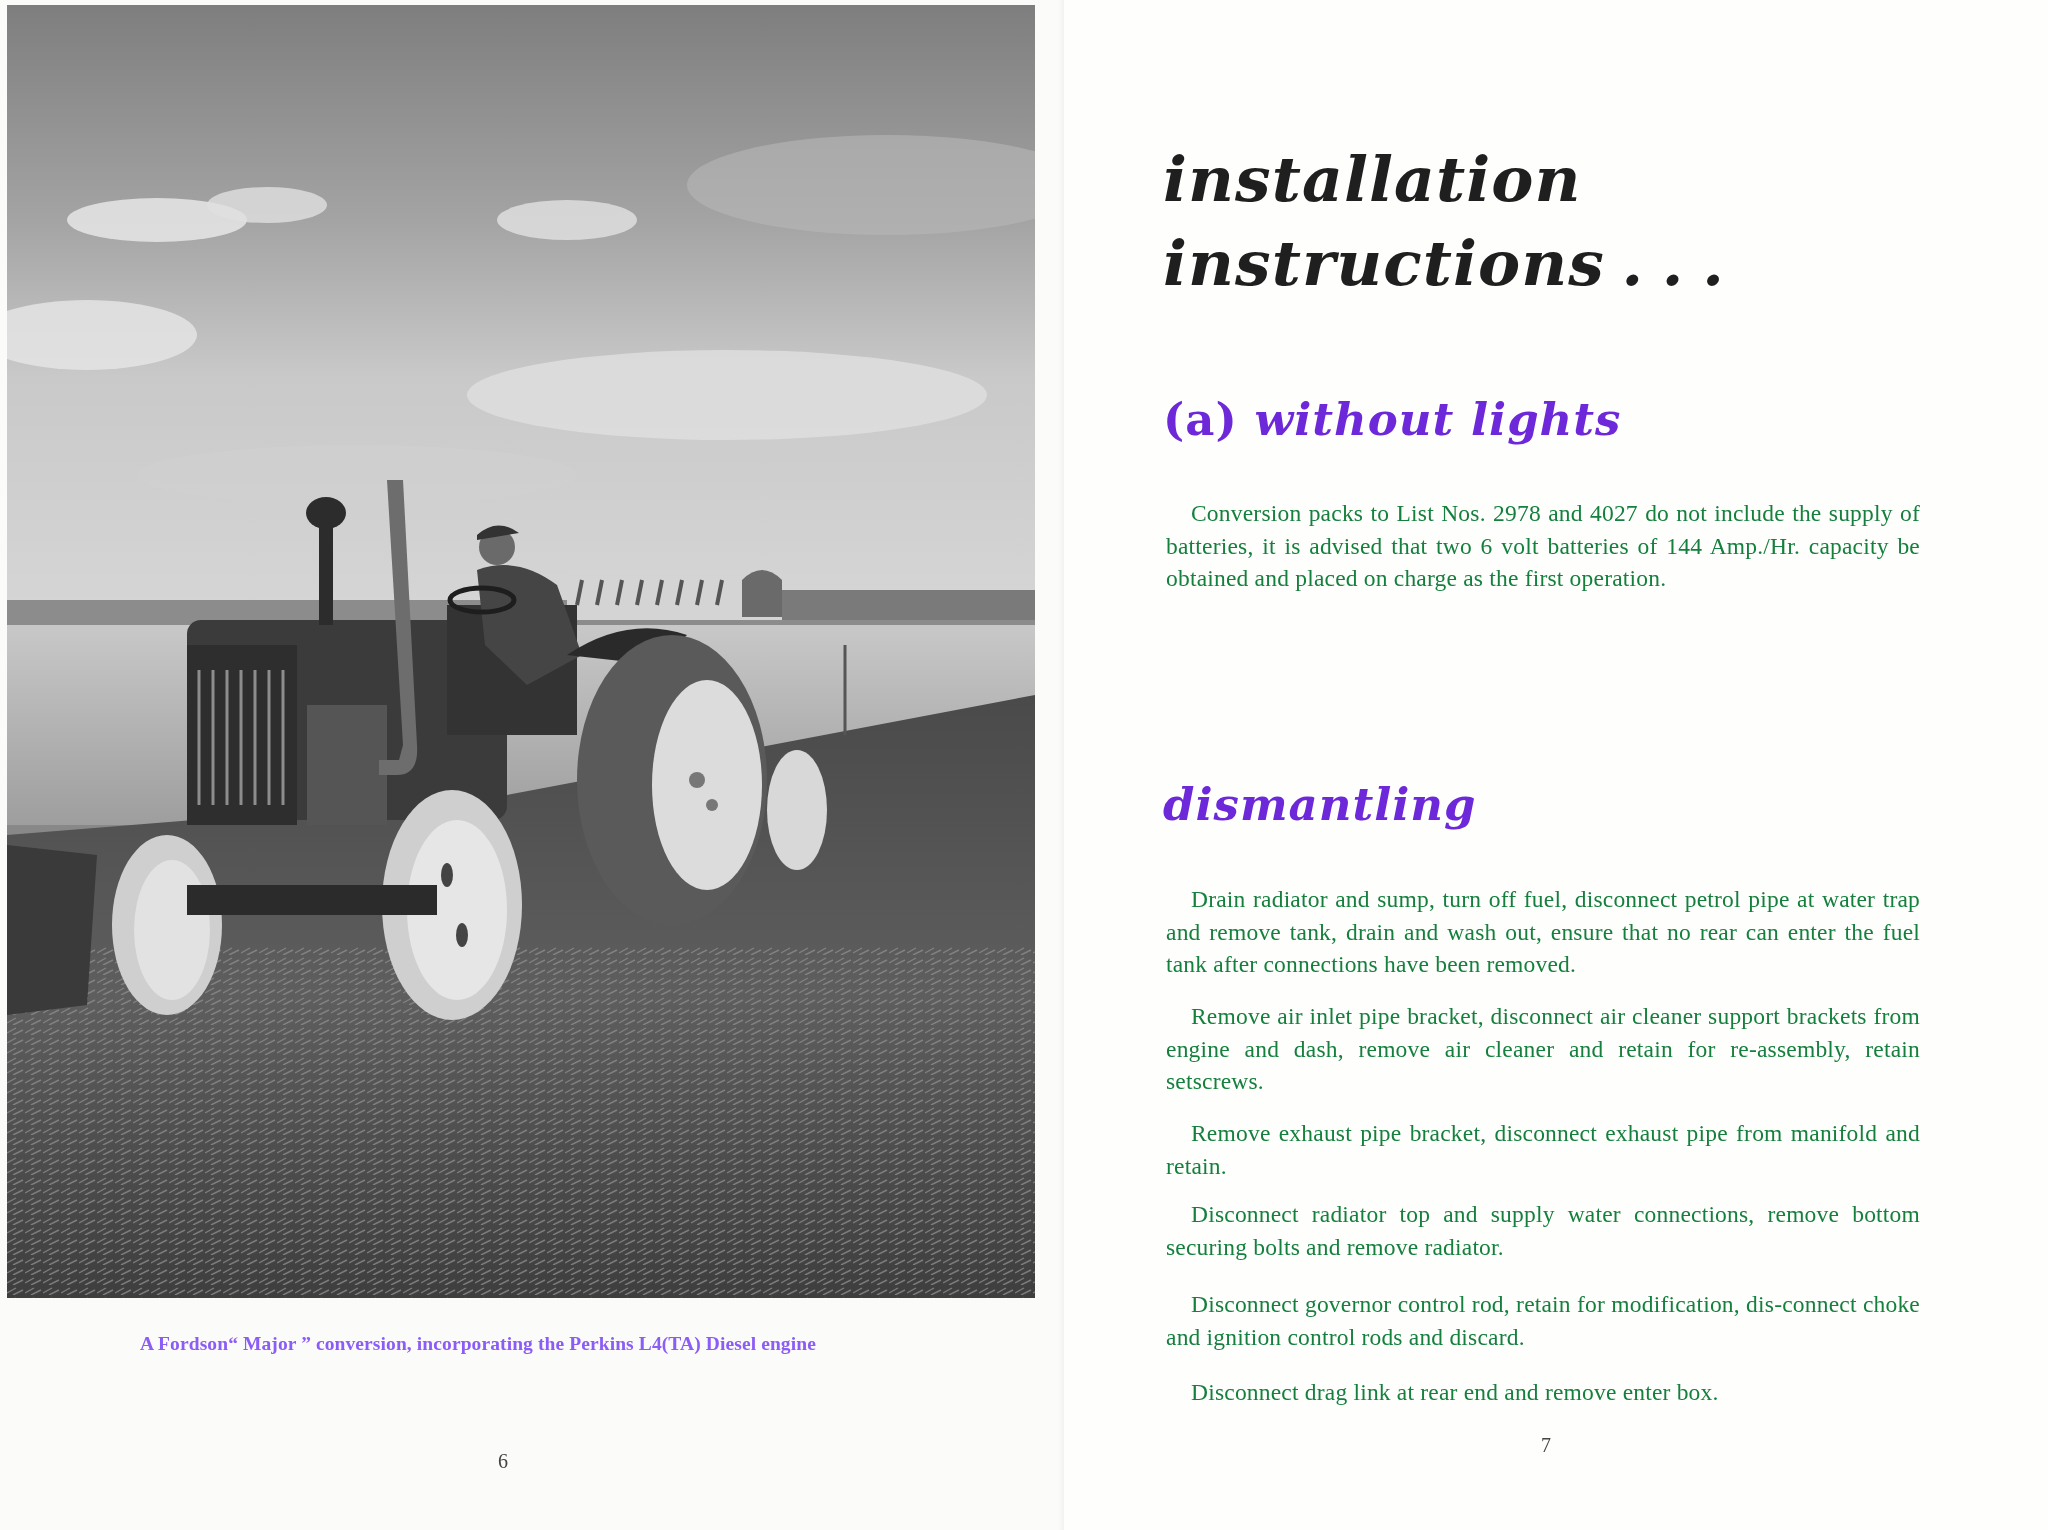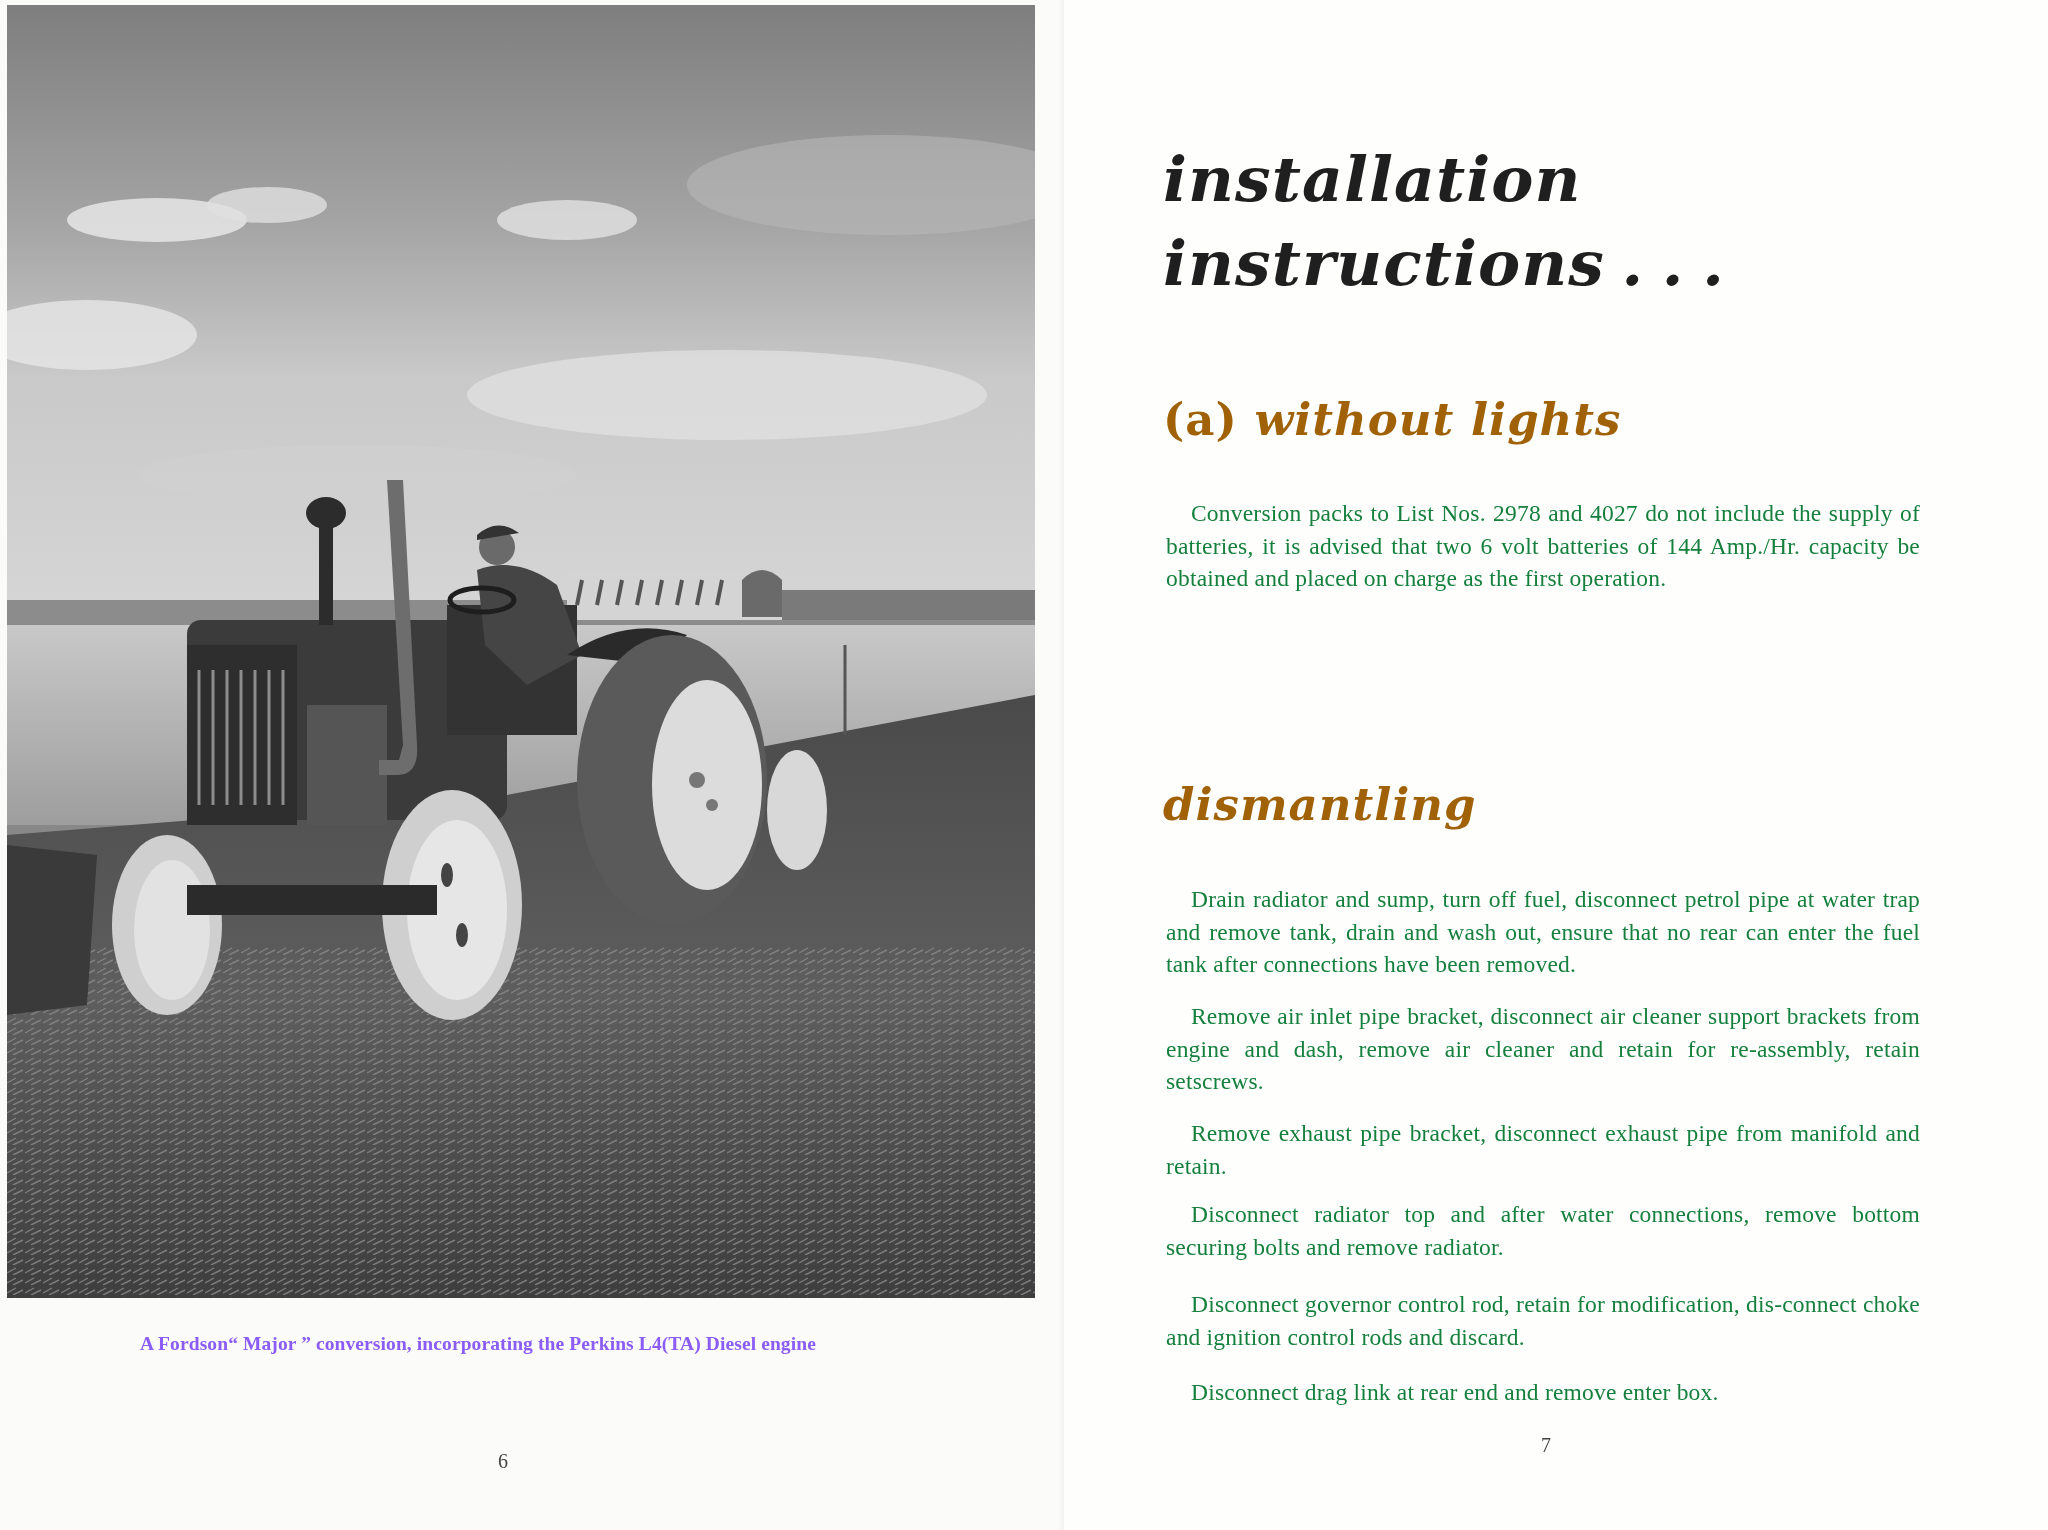--- a/index.html
+++ b/index.html
@@ -27,21 +27,21 @@
     .page-num.right { left: 1541px; top: 1434px; }
 
     
     .title { position: absolute; left: 1163px; top: 138px;
       font-family: "DejaVu Serif", "Liberation Serif", serif;
       font-style: italic; font-weight: bold; font-size: 62px; line-height: 84px;
       color: #1f1f1f; letter-spacing: 1px; transform: scaleX(1.02); transform-origin: left; }
     .title .dots { letter-spacing: 18px; margin-left: 16px; }
     .subhead { position: absolute; left: 1163px;
       font-family: "DejaVu Serif", "Liberation Serif", serif;
-      font-style: italic; font-weight: bold; font-size: 45px; color: #a16207; letter-spacing: 1px; }
+      font-style: italic; font-weight: bold; font-size: 45px; color: #6d28d9; letter-spacing: 1px; }
     .subhead.a { top: 393px; }
     .subhead .paren { font-style: normal; font-weight: bold; }
     .subhead.b { top: 778px; }
 
     
     .para { position: absolute; left: 1166px; width: 754px;
       font-size: 23.5px; line-height: 32.5px; text-align: justify; color: #15803d;
       text-indent: 25px; letter-spacing: 0.2px; }
     .p1 { top: 497px; }
     .p2 { top: 643px; }
@@ -175,18 +175,18 @@
     <span>without lights</span>
   </div>
 
   <p class="para p1" style="margin:0">Conversion packs to List Nos. 2978 and 4027 do not include the supply of batteries, it is advised that two 6 volt batteries of 144 Amp./Hr. capacity be obtained and placed on charge as the first operation.</p>
 
   <div class="subhead b">dismantling</div>
 
   <p class="para p3" style="margin:0">Drain radiator and sump, turn off fuel, disconnect petrol pipe at water trap and remove tank, drain and wash out, ensure that no rear can enter the fuel tank after connections have been removed.</p>
   <p class="para p4" style="margin:0">Remove air inlet pipe bracket, disconnect air cleaner support brackets from engine and dash, remove air cleaner and retain for re-assembly, retain setscrews.</p>
   <p class="para p5" style="margin:0">Remove exhaust pipe bracket, disconnect exhaust pipe from manifold and retain.</p>
-  <p class="para p6" style="margin:0">Disconnect radiator top and after water connections, remove bottom securing bolts and remove radiator.</p>
+  <p class="para p6" style="margin:0">Disconnect radiator top and supply water connections, remove bottom securing bolts and remove radiator.</p>
   <p class="para p7" style="margin:0">Disconnect governor control rod, retain for modification, dis-connect choke and ignition control rods and discard.</p>
   <p class="para p8" style="margin:0">Disconnect drag link at rear end and remove enter box.</p>
 
   <div class="page-num right">7</div>
 </div>
 
 </body></html>

